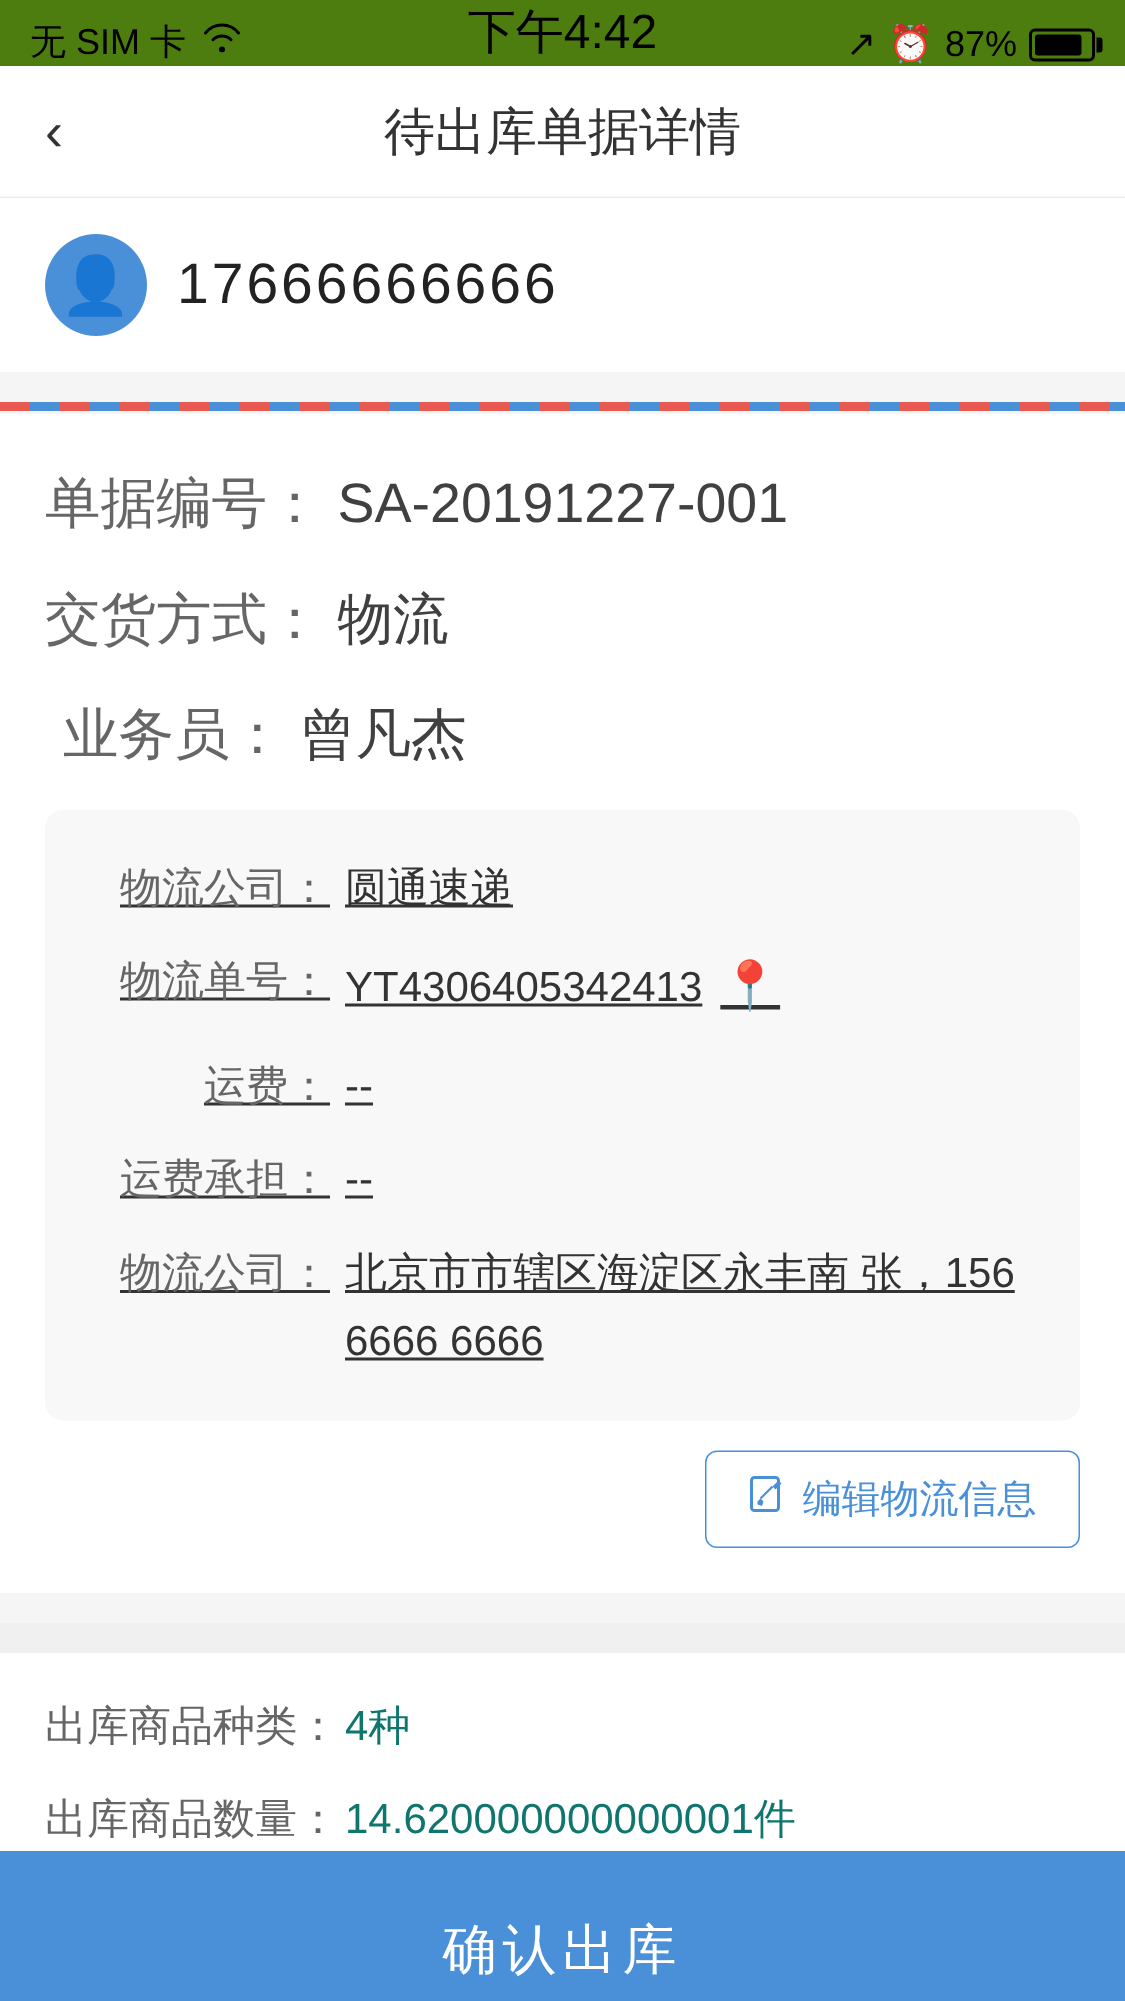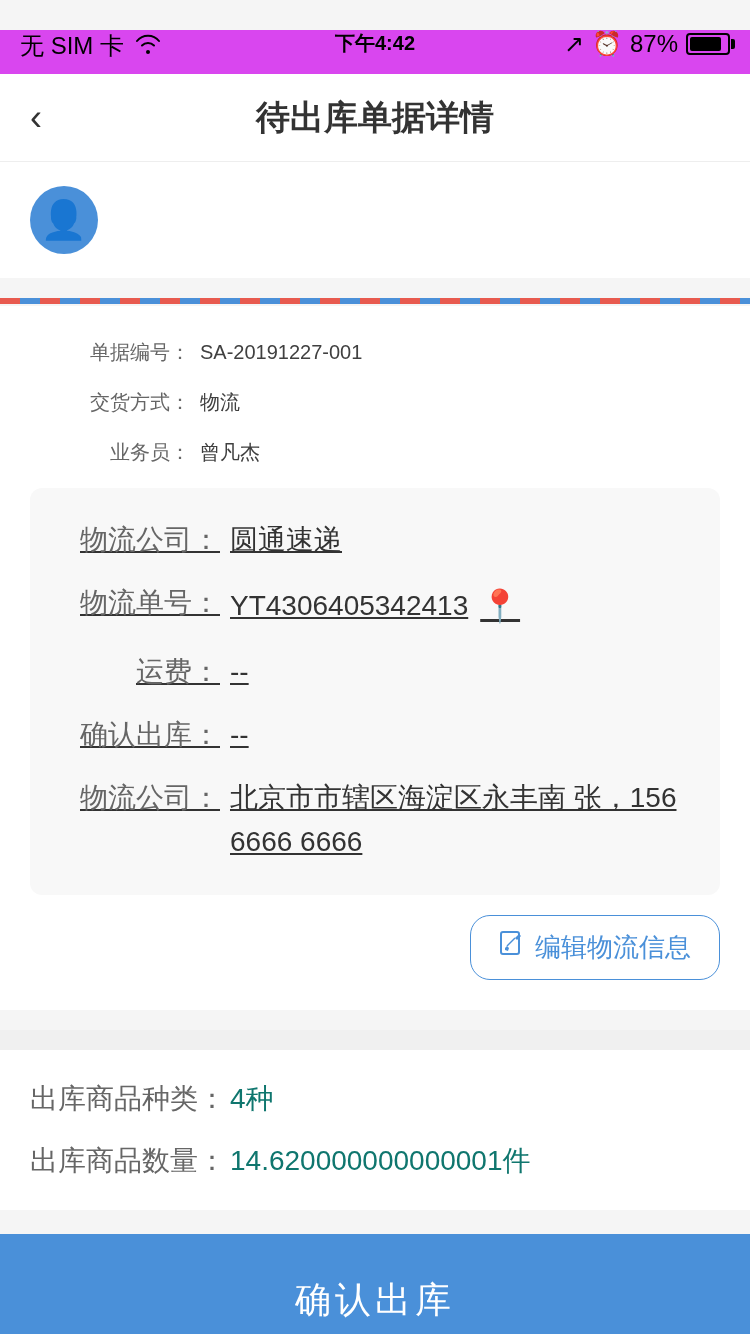--- a/index.html
+++ b/index.html
@@ -8,39 +8,38 @@
       font-family: -apple-system, 'PingFang SC', 'Helvetica Neue', Arial, sans-serif;
       background: #f5f5f5;
       width: 750px;
       min-height: 1334px;
       font-size: 28px;
       color: #333;
     }
 
     
     .status-bar {
-      background: #d946ef;
+      background: #4d7c0f;
       height: 44px;
       display: flex;
-      align-items: flex-start;
+      align-items: flex-end;
       justify-content: space-between;
       padding: 0 20px;
       font-size: 26px;
       color: #000;
-      margin-top: 30px;
     }
     .status-left {
       display: flex;
       align-items: center;
       gap: 10px;
       font-size: 24px;
     }
     .status-center {
-      font-size: 20px;
-      font-weight: 700;
+      font-size: 32px;
+      font-weight: 400;
       position: absolute;
       left: 50%;
       transform: translateX(-50%);
     }
     .status-right {
       display: flex;
       align-items: center;
       gap: 8px;
       font-size: 24px;
     }
@@ -84,21 +83,21 @@
     }
     .nav-back {
       position: absolute;
       left: 30px;
       font-size: 36px;
       color: #333;
       cursor: pointer;
     }
     .nav-title {
       font-size: 34px;
-      font-weight: 700;
+      font-weight: 400;
       color: #333;
     }
 
     
     .customer-card {
       background: #fff;
       padding: 24px 30px;
       display: flex;
       align-items: center;
       gap: 20px;
@@ -140,21 +139,21 @@
     
     .info-section {
       background: #fff;
       padding: 30px 30px;
       margin-bottom: 20px;
     }
     .info-row {
       display: flex;
       align-items: flex-start;
       margin-bottom: 18px;
-      font-size: 20px;
+      font-size: 37px;
       line-height: 1.6;
     }
     .info-row:last-child {
       margin-bottom: 0;
     }
     .info-label {
       color: #666;
       min-width: 160px;
       text-align: right;
       flex-shrink: 0;
@@ -203,27 +202,27 @@
     }
 
     
     .edit-btn {
       display: flex;
       justify-content: flex-end;
       margin-top: 20px;
     }
     .btn-edit-logistics {
       border: 1.5px solid #4a90d9;
-      border-radius: 20px;
+      border-radius: 8px;
       padding: 14px 28px;
       font-size: 26px;
       color: #4a90d9;
       background: #fff;
       display: flex;
-      align-items: flex-start;
+      align-items: center;
       gap: 10px;
       cursor: pointer;
     }
     .edit-icon {
       font-size: 26px;
     }
 
     
     .separator {
       height: 20px;
@@ -340,20 +339,21 @@
   <div class="nav-back">‹</div>
   <div class="nav-title">待出库单据详情</div>
 </div>
 
 <div class="main-content">
 
   <div class="customer-card section-wrapper">
     <div class="customer-avatar">
       <span class="avatar-person">👤</span>
     </div>
+    <div class="customer-phone">17666666666</div>
   </div>
 
   <div class="dashed-divider"></div>
 
   <div class="info-section section-wrapper">
     <div class="info-row">
       <span class="info-label">单据编号：</span>
       <span class="info-value">SA-20191227-001</span>
     </div>
     <div class="info-row">
@@ -375,21 +375,21 @@
         <span class="logistics-value">
           <span>YT4306405342413</span>
           <span class="location-icon">📍</span>
         </span>
       </div>
       <div class="logistics-row">
         <span class="logistics-label">运费：</span>
         <span class="logistics-value">--</span>
       </div>
       <div class="logistics-row">
-        <span class="logistics-label">确认出库：</span>
+        <span class="logistics-label">运费承担：</span>
         <span class="logistics-value">--</span>
       </div>
       <div class="logistics-row">
         <span class="logistics-label">物流公司：</span>
         <span class="logistics-value">北京市市辖区海淀区永丰南  张，156 6666 6666</span>
       </div>
     </div>
 
     <div class="edit-btn">
       <button class="btn-edit-logistics">

